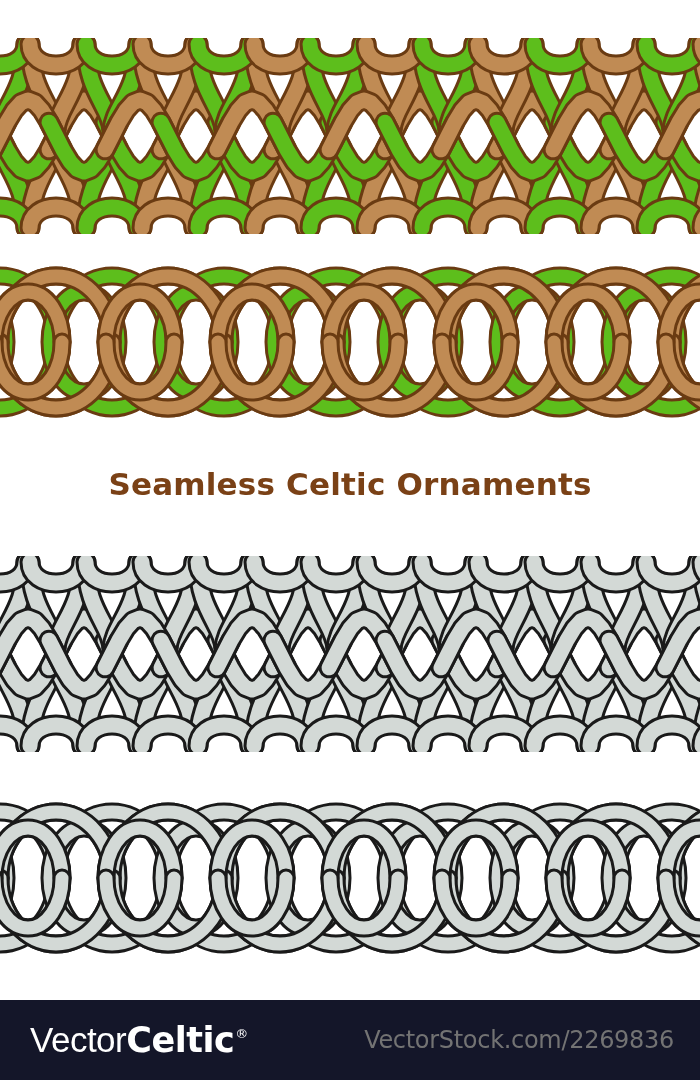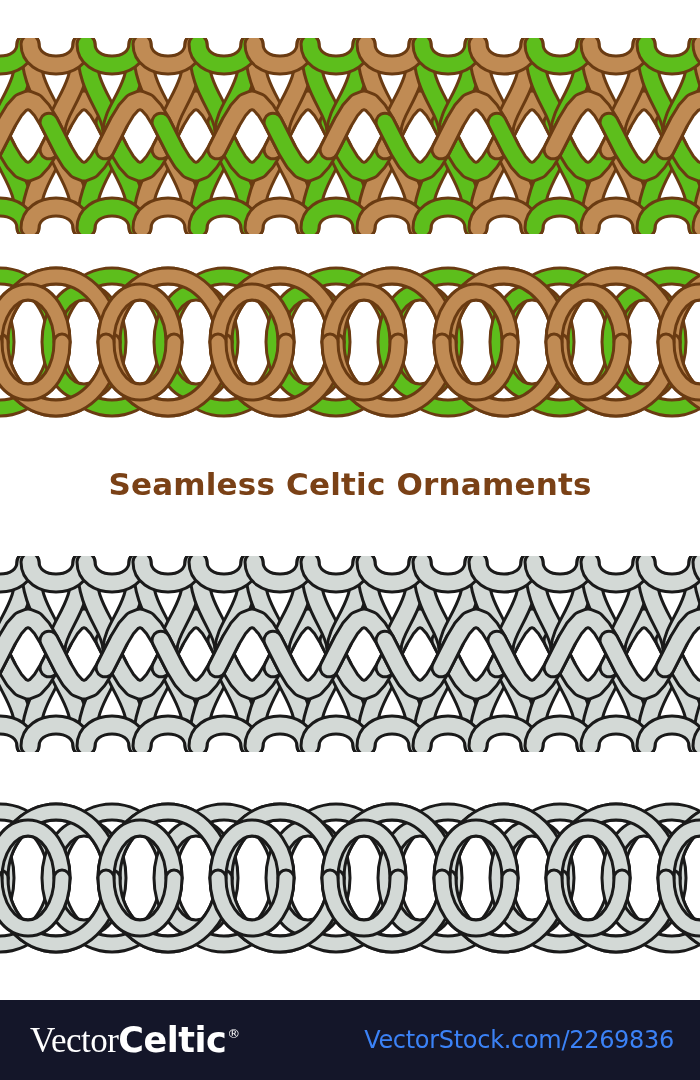--- a/index.html
+++ b/index.html
@@ -64,21 +64,21 @@
   .logo {
     position: absolute;
     left: 30px;
     top: 50%;
     transform: translateY(-50%);
     color: #ffffff;
     white-space: nowrap;
     line-height: 1;
   }
   .logo .lg-a {
-    font-family: Liberation Serif, serif;
+    font-family: Liberation Sans, sans-serif;
     font-size: 35px;
     font-weight: 300;
     letter-spacing: -0.5px;
   }
   .logo .lg-b {
     font-family: "DejaVu Sans", sans-serif;
     font-size: 35px;
     font-weight: bold;
     letter-spacing: -0.5px;
   }
@@ -939,16 +939,16 @@
             <path d="M778,80 a34,50 0 0,0 68,0" fill="none" stroke="#D3D9D6" stroke-width="13" stroke-linecap="round" stroke-linejoin="round"></path>
           </g>
         </g>
     </svg>
   </div>
 
   <div class="footer" style="background: rgb(20, 22, 41);">
     <div class="logo" style="color: rgb(255, 255, 255);">
       <span class="lg-a">Vector</span><span class="lg-b">Celtic</span><span class="lg-r">®</span>
     </div>
-    <div class="site-url" style="color: #3b82f6;">VectorStock.com/2269836</div>
+    <div class="site-url" style="color: #737373;">VectorStock.com/2269836</div>
   </div>
 
 </div>
 
 </body></html>

